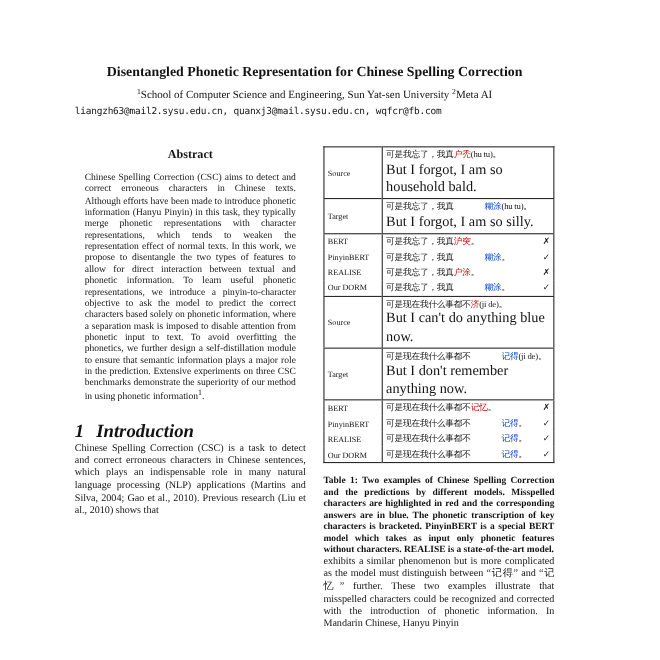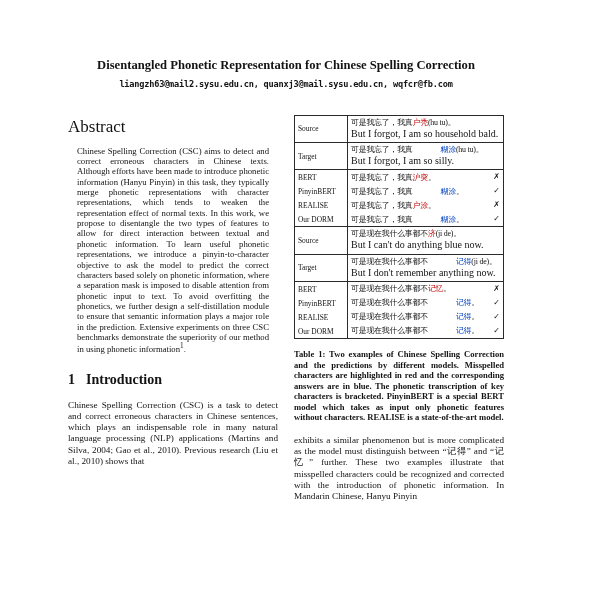--- a/index.html
+++ b/index.html
@@ -31,56 +31,57 @@
     font-weight: bold;
     margin-top: 17px;
   }
   .authors sup, .affil sup { font-size: 7px; }
   .affil {
     text-align: center;
     font-size: 10px;
     margin-top: 5px;
   }
   .emails {
-    text-align: center;
+    text-align: left;
     font-family: "DejaVu Sans Mono", "Liberation Mono", monospace;
     font-size: 8.6px;
     margin-top: 5px;
     letter-spacing: -0.2px;
-    font-weight: bold;
   }
   
   .columns {
     display: flex;
     gap: 16px;
     margin-top: 26px;
   }
   .col { width: 224px; }
   .abstract-heading {
-    font-weight: normal;
-    font-size: 17px;
+    text-align: center;
+    font-weight: bold;
+    font-size: 11px;
     margin: 2px 0 9px 0;
   }
   .abstract-body {
     font-size: 8.7px;
     line-height: 1.19;
     text-align: justify;
     padding: 0 9px;
   }
   .section-heading {
-    font-size: 14px;
+    font-size: 17px;
     font-weight: bold;
     margin-top: 17px;
+    font-style: italic;
   }
   .section-heading .secnum { margin-right: 11px; }
   .body-text {
     font-size: 9.2px;
     line-height: 1.23;
     text-align: justify;
-    margin-top: 12px;
+    margin-top: 0;
   }
   
   table.csc {
     width: 100%;
     border-collapse: collapse;
     border: 1px solid #2a2a2a;
     font-size: 7.5px;
     line-height: 1.25;
   }
   table.csc td {
@@ -88,21 +89,21 @@
     vertical-align: middle;
   }
   td.rowlabel {
     border-right: 1px solid #2a2a2a;
     text-align: left;
     width: 46px;
     font-size: 7.4px;
   }
   tr.rule td { border-top: 1px solid #2a2a2a; }
   .zh { font-size: 7.9px; letter-spacing: -0.2px; }
-  .en { font-size: 10px; }
+  .en { font-size: 13px; }
   .model-line {
     display: flex;
     justify-content: space-between;
     align-items: center;
   }
   .mark { font-size: 8px; margin-left: 3px; }
   .err { color: #c00000; }
   .ans { color: #0040c0; margin-left: 28px; }
   
   .caption {
@@ -114,20 +115,23 @@
   }
 </style>
 </head>
 <body>
 
 <div class="page">
 
   <div class="title">Disentangled Phonetic Representation for Chinese Spelling Correction</div>
 
 
+  <div class="affil">
+    <sup>1</sup><span>School of Computer Science and Engineering, Sun Yat-sen University </span><sup>2</sup><span>Meta AI</span>
+  </div>
 
   <div class="emails">liangzh63@mail2.sysu.edu.cn, quanxj3@mail.sysu.edu.cn, wqfcr@fb.com</div>
 
   <div class="columns">
 
     <div class="col">
       <div class="abstract-heading">Abstract</div>
       <div class="abstract-body">
         <span>Chinese Spelling Correction (CSC) aims to detect and correct erroneous characters in Chinese texts. Although efforts have been made to introduce phonetic information (Hanyu Pinyin) in this task, they typically merge phonetic representations with character representations, which tends to weaken the representation effect of normal texts. In this work, we propose to disentangle the two types of features to allow for direct interaction between textual and phonetic information. To learn useful phonetic representations, we introduce a pinyin-to-character objective to ask the model to predict the correct characters based solely on phonetic information, where a separation mask is imposed to disable attention from phonetic input to text. To avoid overfitting the phonetics, we further design a self-distillation module to ensure that semantic information plays a major role in the prediction. Extensive experiments on three CSC benchmarks demonstrate the superiority of our method in using phonetic information</span><sup>1</sup><span>.</span>
       </div>

